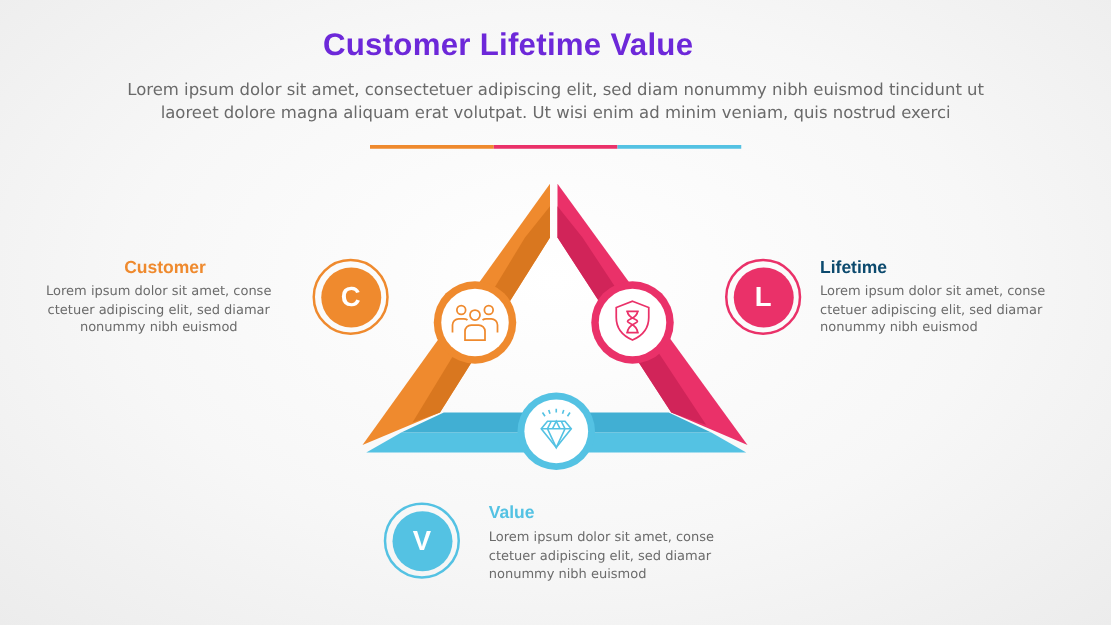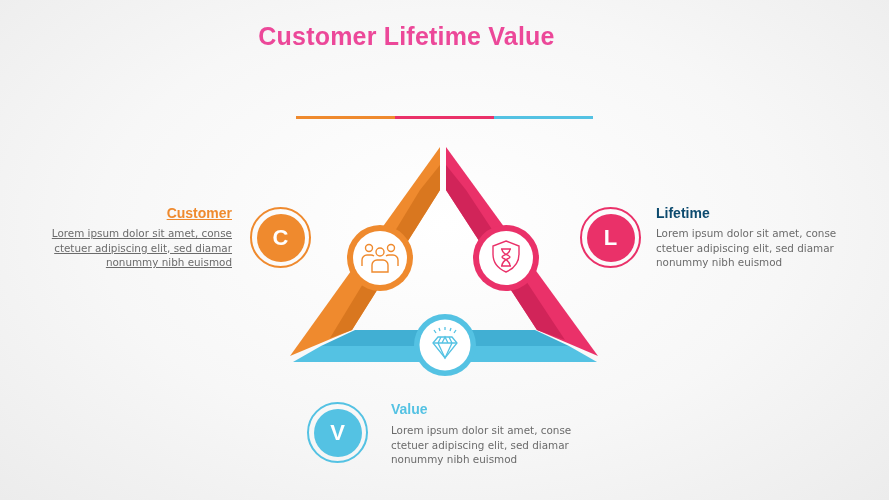--- a/index.html
+++ b/index.html
@@ -5,51 +5,53 @@
   html, body { margin:0; padding:0; }
   body {
     width:889px; height:500px; overflow:hidden; position:relative;
     background: radial-gradient(ellipse at 50% 45%, #ffffff 0%, #f7f7f7 55%, #ececec 100%);
     font-family: "DejaVu Sans", sans-serif;
     color:#444;
   }
   .title {
     position:absolute; left:0; top:22px; width:813px; text-align:center;
     font-family:"Liberation Sans", sans-serif; font-weight:bold;
-    font-size:25px; color:#ec4899; letter-spacing:0.2px;
+    font-size:25px; color:#6d28d9; letter-spacing:0.2px;
   }
   .subtitle {
     position:absolute; left:40px; top:64px; width:809px; text-align:center;
     font-size:13.2px; line-height:18px; color:#6a6a6a;
   }
   .divider { position:absolute; top:116px; left:296px; height:3px; width:297px; display:flex; }
   .divider span { flex:1; height:3px; }
   .diagram { position:absolute; left:0; top:0; width:889px; height:500px; }
   .label-title {
     position:absolute; font-family:"Liberation Sans", sans-serif; font-weight:bold; font-size:14px;
   }
   .label-desc {
     position:absolute; font-size:10.4px; line-height:14.5px; color:#6b6b6b; width:210px;
   }
-  .right { text-align:right;text-decoration:underline; }
+  .right { text-align:center; }
   .letter-circle {
     position:absolute; width:60px; height:60px; border-radius:50%;
     display:flex; align-items:center; justify-content:center;
   }
   .letter-circle .inner {
     width:48px; height:48px; border-radius:50%;
     display:flex; align-items:center; justify-content:center;
     color:#fff; font-family:"Liberation Sans", sans-serif; font-weight:bold; font-size:22px;
   }
 </style>
 </head>
 <body>
 
 <div class="title">Customer Lifetime Value</div>
 <div class="subtitle">
+  <div>Lorem ipsum dolor sit amet, consectetuer adipiscing elit, sed diam nonummy nibh euismod tincidunt ut</div>
+  <div>laoreet dolore magna aliquam erat volutpat. Ut wisi enim ad minim veniam, quis nostrud exerci</div>
 </div>
 <div class="divider">
   <span style="background:#EF8A2E"></span>
   <span style="background:#EA3169"></span>
   <span style="background:#54C2E3"></span>
 </div>
 
 <svg class="diagram" viewBox="0 0 889 500">
 
   <g>

